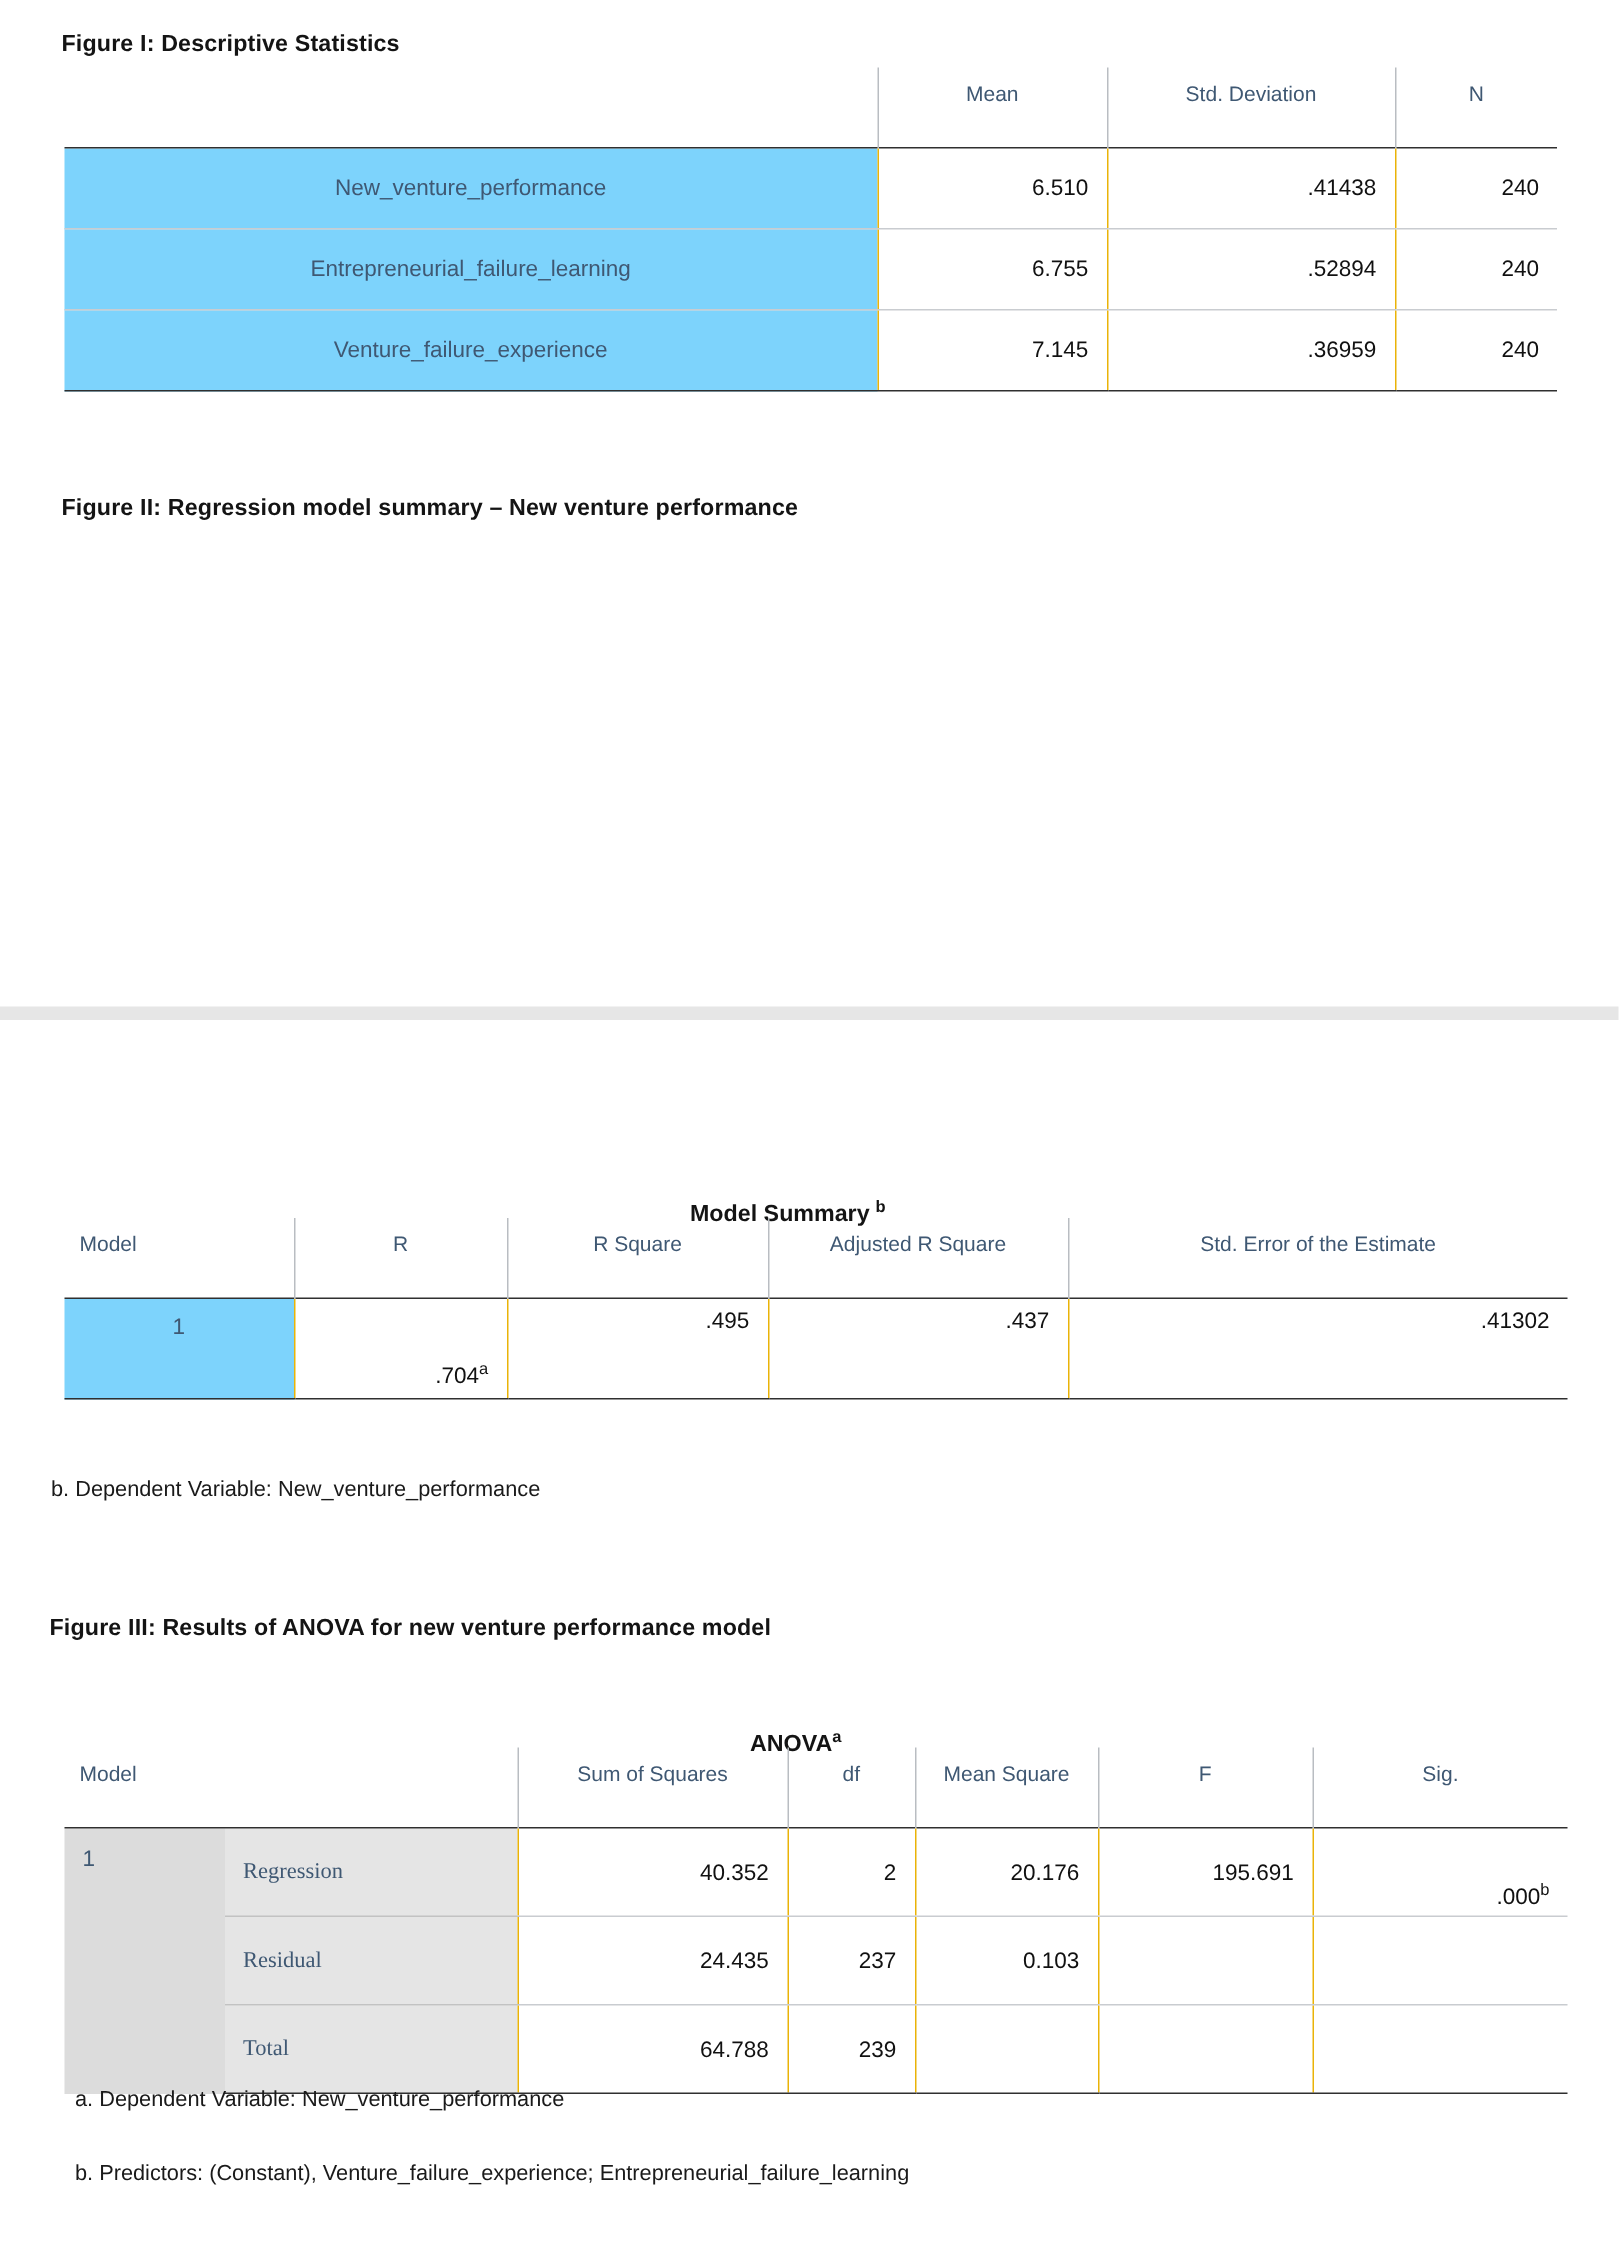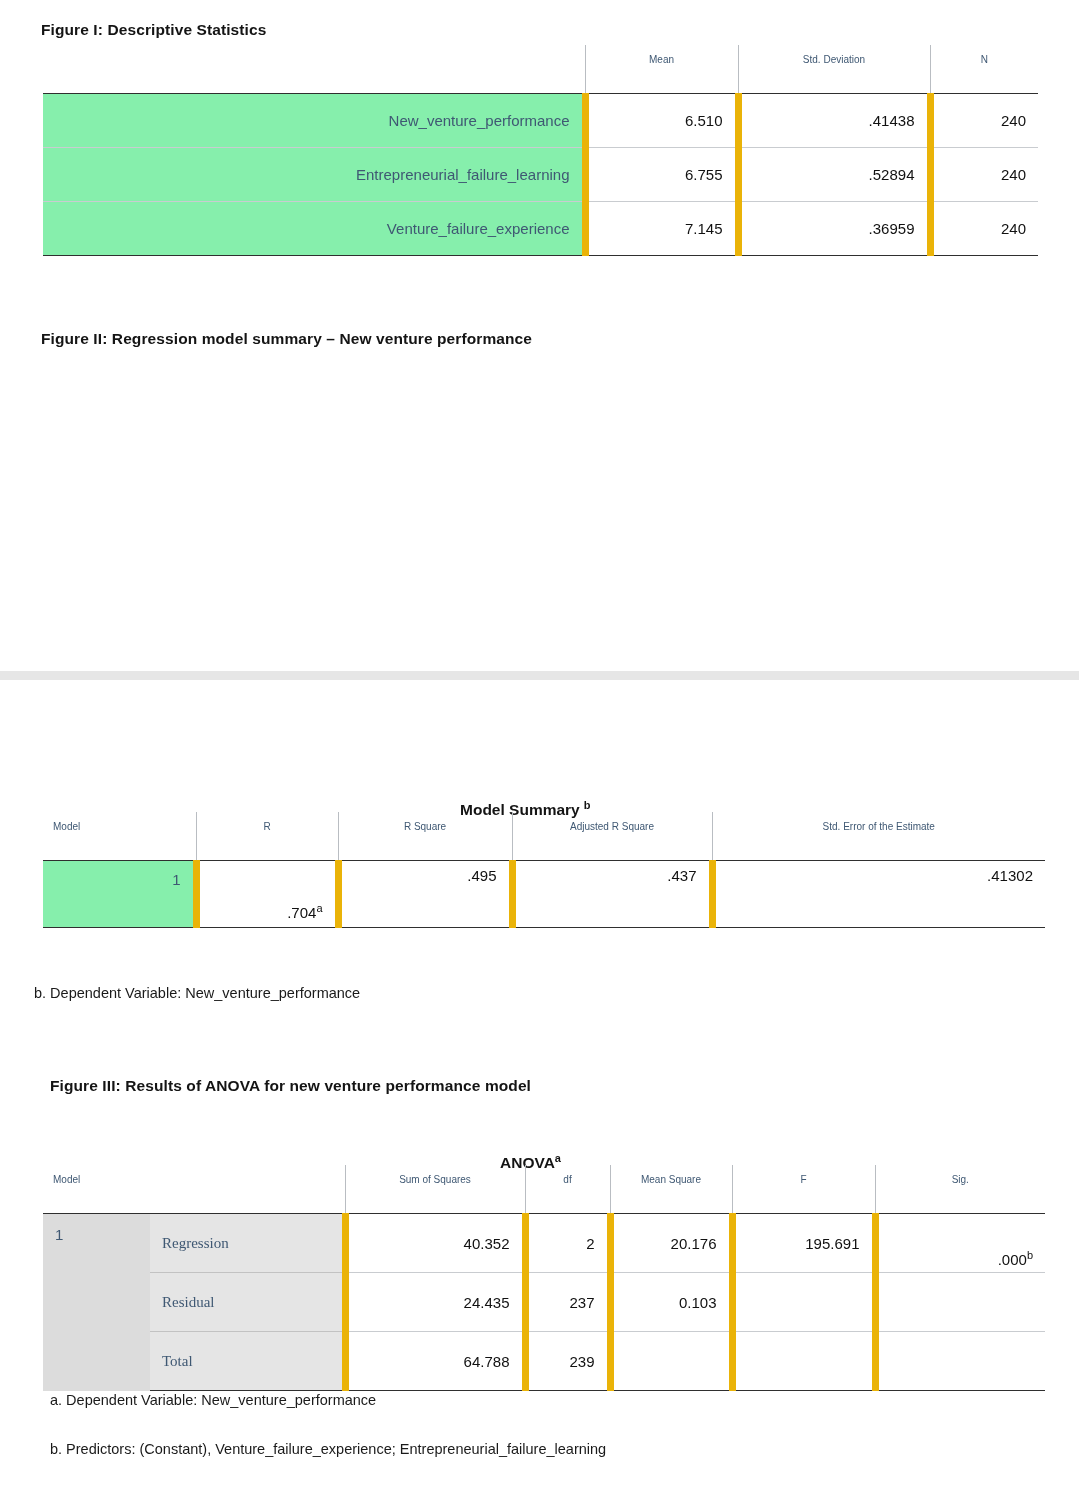--- a/index.html
+++ b/index.html
@@ -59,45 +59,45 @@
   table.spss th,
   table.spss td {
     padding: 0;
     margin: 0;
     vertical-align: middle;
     font-weight: normal;
   }
   
   table.spss thead th {
     color: #3f5873;
-    font-size: 10px;
+    font-size: 14px;
     text-align: center;
     border-left: 1px solid #b9bdc2;
     padding: 9px 10px 28px 10px;
     font-weight: normal;
   }
   table.spss thead th.nolineL { border-left: none; }
   table.spss thead tr { border-bottom: 1.6px solid #2f2f2f; }
 
   
   table.spss tbody td {
-    border-left: 7px solid #eab308;
+    border-left: 1px solid #eab308;
     border-bottom: 1px solid #c9ccd0;
     padding: 10px 12px;
     font-size: 15px;
   }
   table.spss tbody td.nolineL { border-left: none; }
   table.spss tbody td.num {
     text-align: right;
     color: #111111;
   }
   table.spss tbody td.lbl {
-    text-align: right;
-    color: #3f5873;
-    background: #86efac;
+    text-align: center;
+    color: #3f5873;
+    background: #7dd3fc;
   }
   table.spss tbody tr:last-child td {
     border-bottom: 1.6px solid #2f2f2f;
   }
   table.spss tbody td sup {
     font-size: 11px;
     vertical-align: super;
     color: #111111;
   }
 
@@ -236,21 +236,21 @@
         <td class="num" style="vertical-align:bottom; padding-bottom:6px;"><span>.704</span><sup>a</sup></td>
         <td class="num" style="vertical-align:top; padding-top:6px;">.495</td>
         <td class="num" style="vertical-align:top; padding-top:6px;padding-left:10px;">.437</td>
         <td class="num" style="vertical-align:top; padding-top:6px;padding-left:18px;">.41302</td>
       </tr>
     </tbody>
   </table>
 
   <div class="footnote" style="left:34px; top:985px;">b. Dependent Variable: New_venture_performance</div>
 
-  <div class="fig-caption" style="left:50px; top:1077px;">Figure III: Results of ANOVA for new venture performance model</div>
+  <div class="fig-caption" style="left:33px; top:1077px;">Figure III: Results of ANOVA for new venture performance model</div>
 
   <div class="tbl-title" style="left:500px; top:1125px;">
     <span>ANOVA</span><sup>a</sup>
   </div>
 
   <table class="spss" id="tbl-anova">
     <colgroup>
       <col class="c0">
         <col class="c1">
         <col class="c2">

